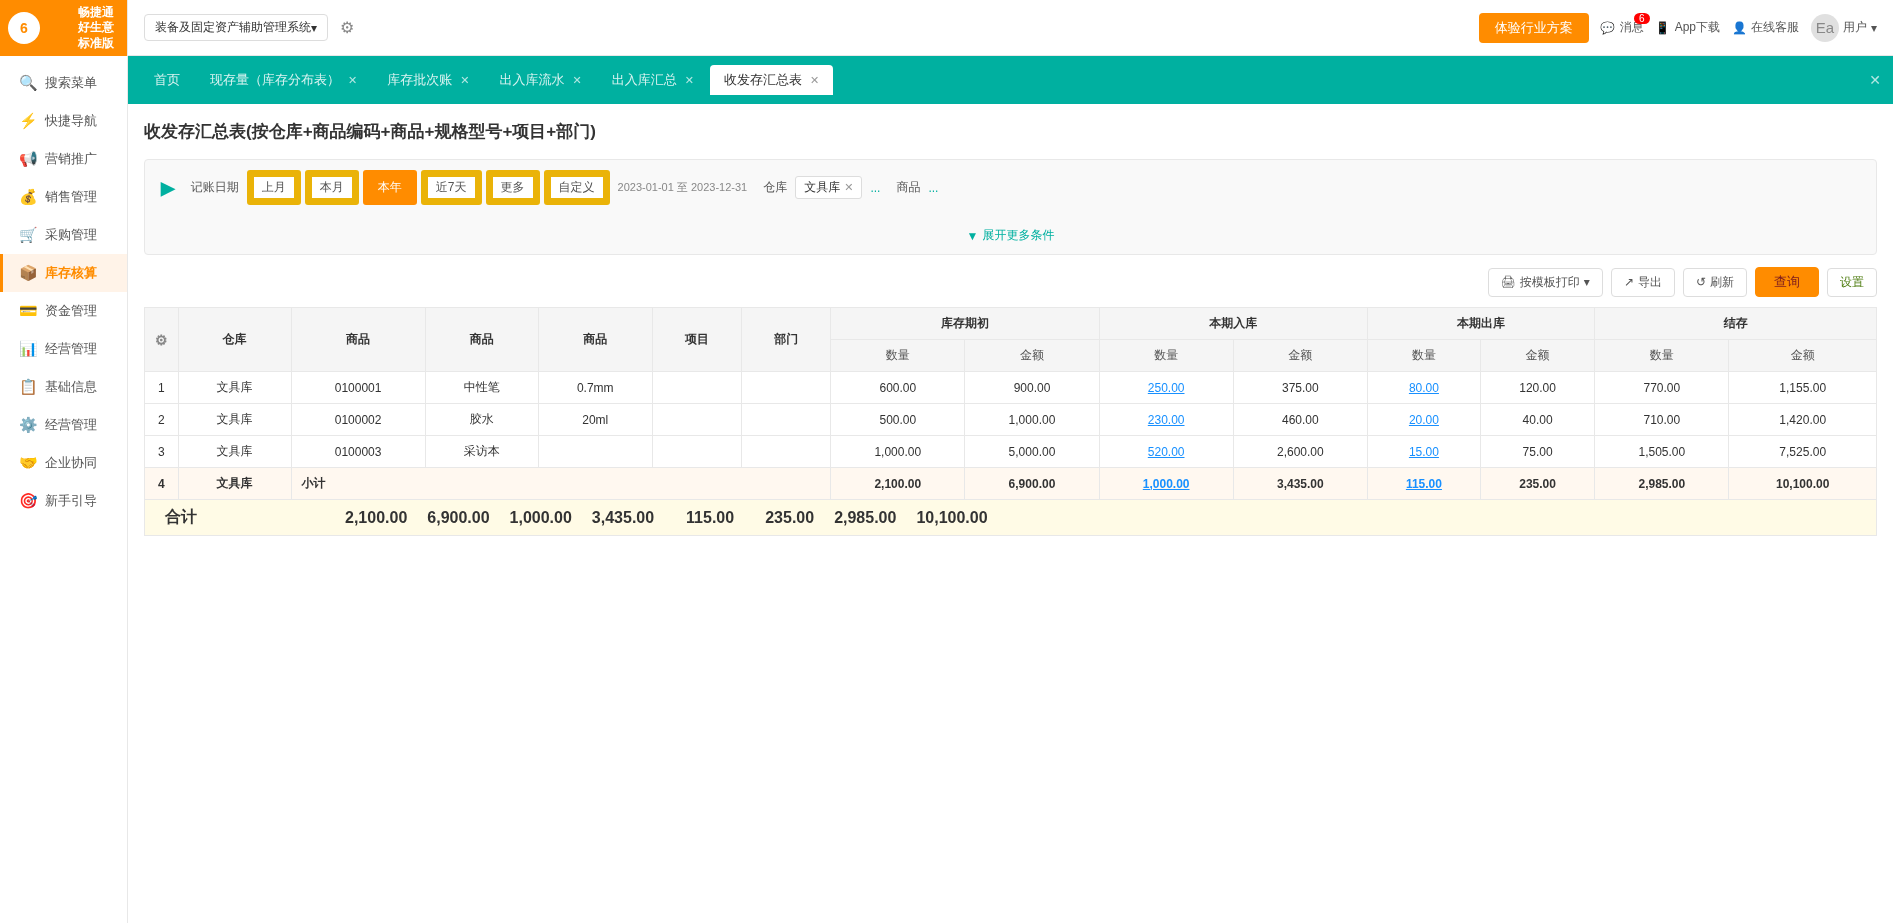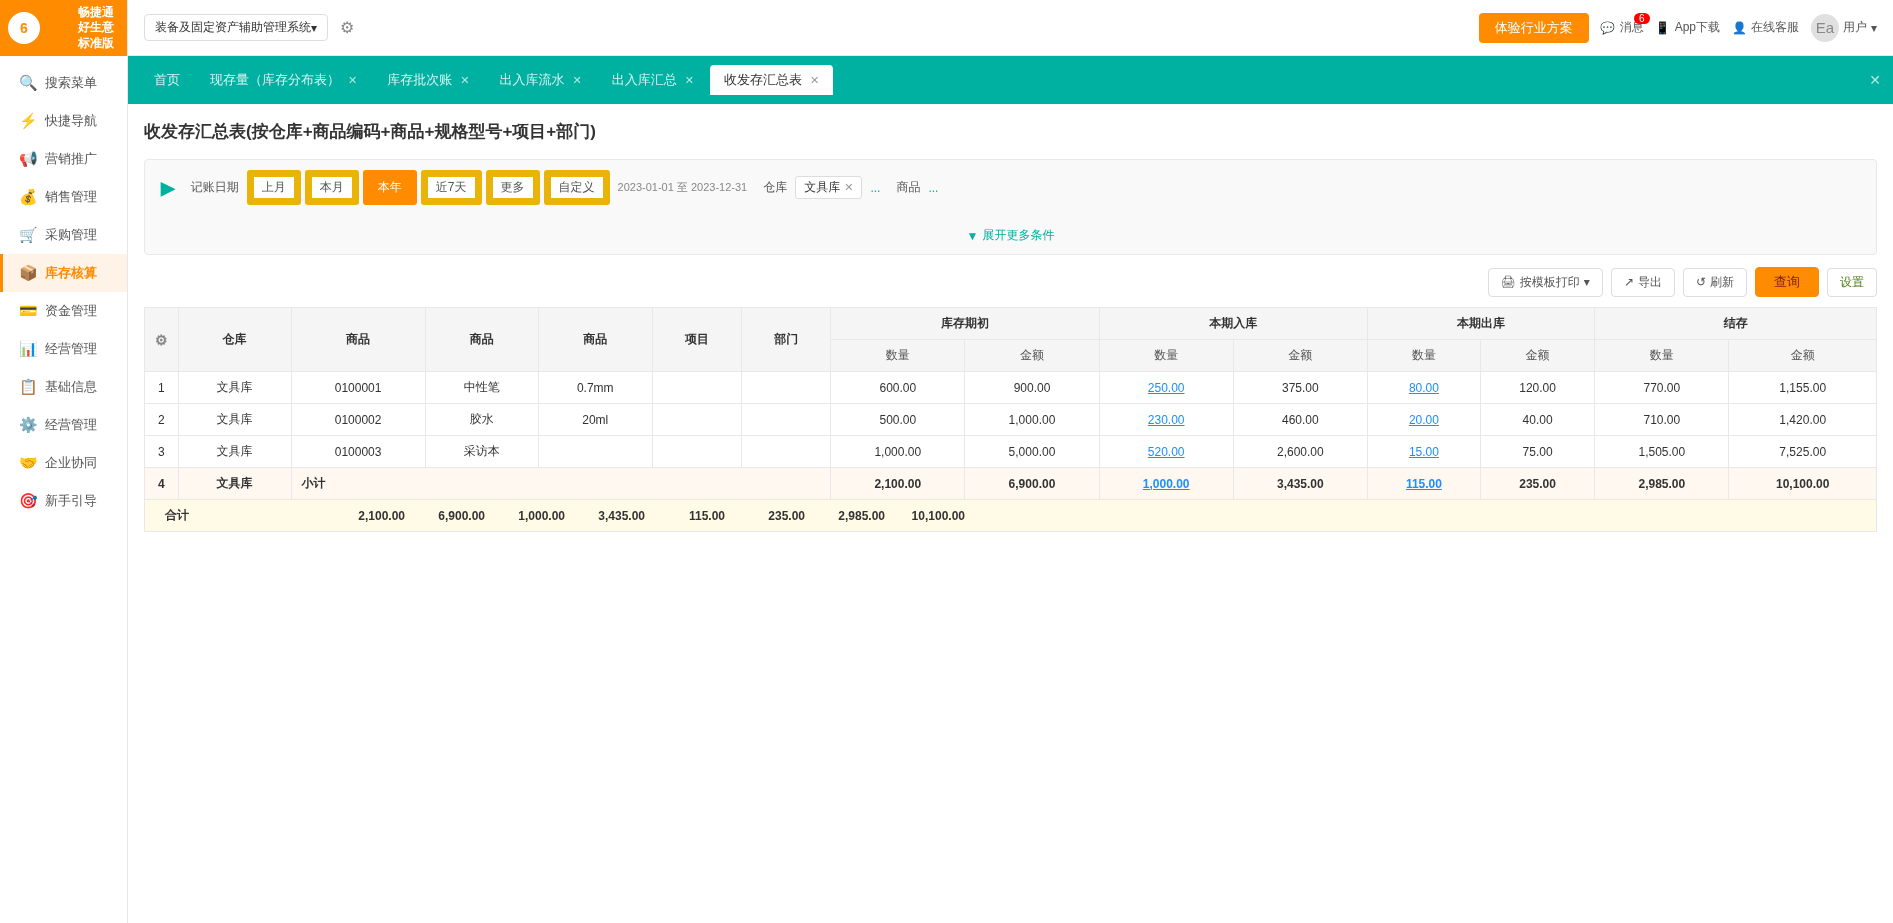--- a/index.html
+++ b/index.html
@@ -103,21 +103,21 @@
     .data-table thead tr:first-child th { background: #f5f5f5; color: #333; font-weight: bold; }
     .data-table thead tr:nth-child(2) th { background: #f5f5f5; color: #555; font-weight: normal; }
     .data-table tbody tr.subtotal { background: #fff8f0; font-weight: bold; }
     .data-table .link-val { color: #1890ff; text-decoration: underline; cursor: pointer; }
     .settings-col { width: 32px; background: #f5f5f5; }
     .settings-icon { font-size: 14px; color: #888; cursor: pointer; }
     
     
     .table-footer {
       background: #fffbe6; border: 1px solid #e8e8e8; border-top: none;
-      display: flex; align-items: center; padding: 7px 10px; font-size: 12px; font-weight: bold;
+      display: flex; align-items: center; padding: 7px 10px; font-size: 16px; font-weight: bold;
     }
     .footer-label { width: 180px; color: #333; padding-left: 10px; }
     .footer-vals { display: flex; gap: 0; flex: 1; }
     .footer-val { text-align: right; padding: 0 10px; min-width: 80px; }
   </style>
 </head>
 <body>
 
 <div class="sidebar">
   <div class="sidebar-logo">

